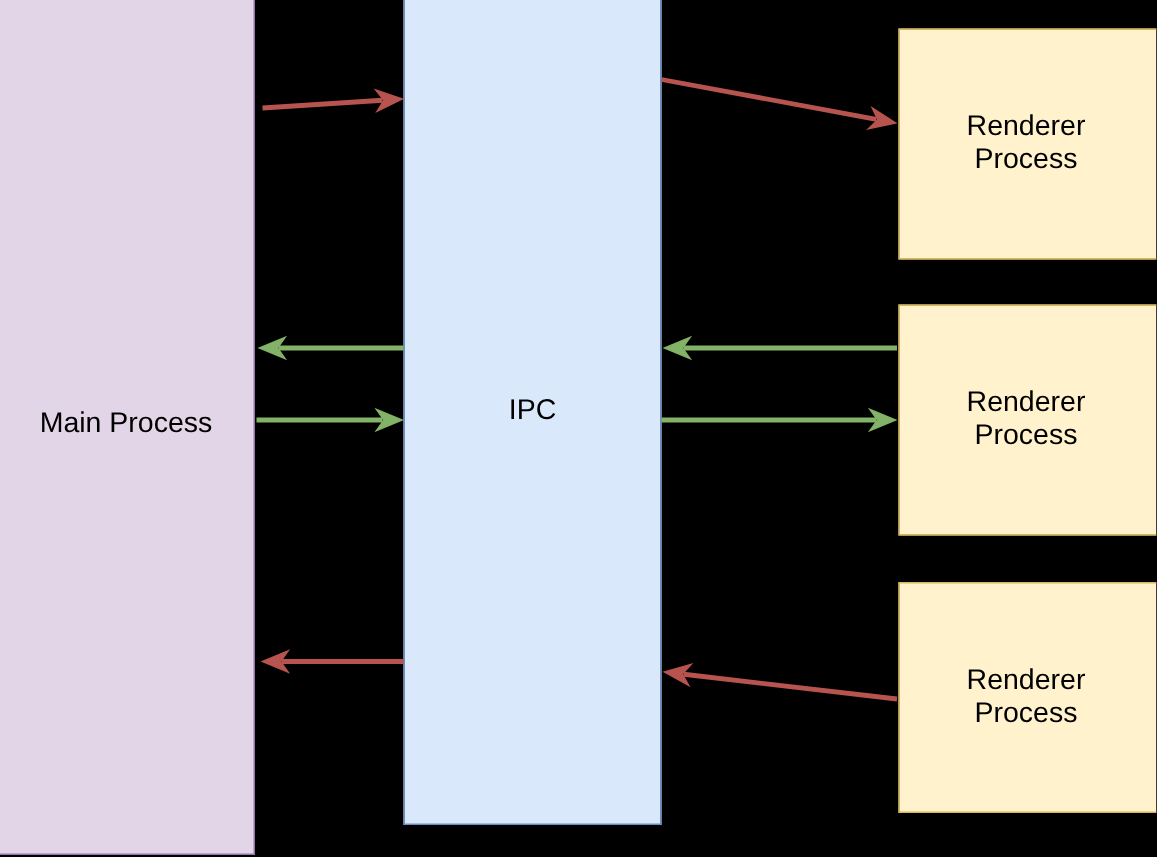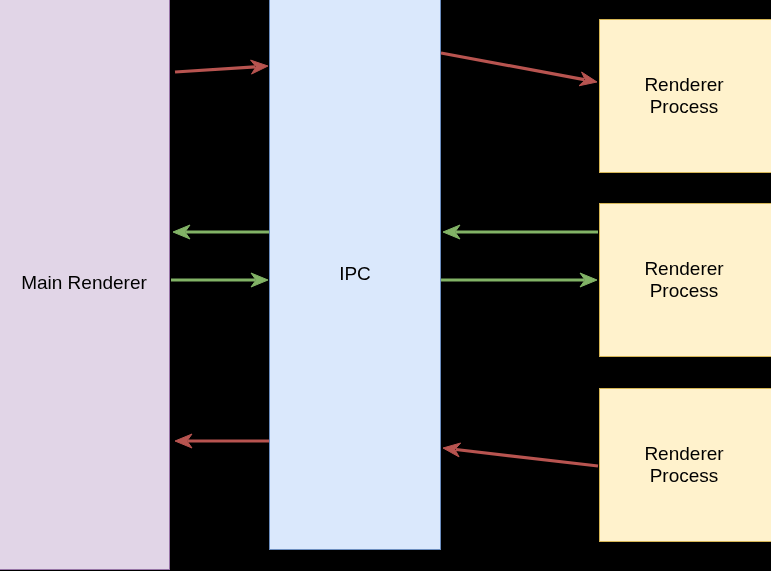--- a/index.html
+++ b/index.html
@@ -69,21 +69,21 @@
     height: 571px;
     pointer-events: none;
   }
 </style>
 </head>
 <body>
 
 <div id="canvas">
 
   <div class="node" id="main-process">
-    <span class="node-label">Main Renderer</span>
+    <span class="node-label">Main Process</span>
   </div>
 
   <div class="node" id="ipc-box">
     <span class="node-label">IPC</span>
   </div>
 
   <div class="node renderer" id="renderer-1">
     <span class="node-label">Renderer
 Process</span>
   </div>

